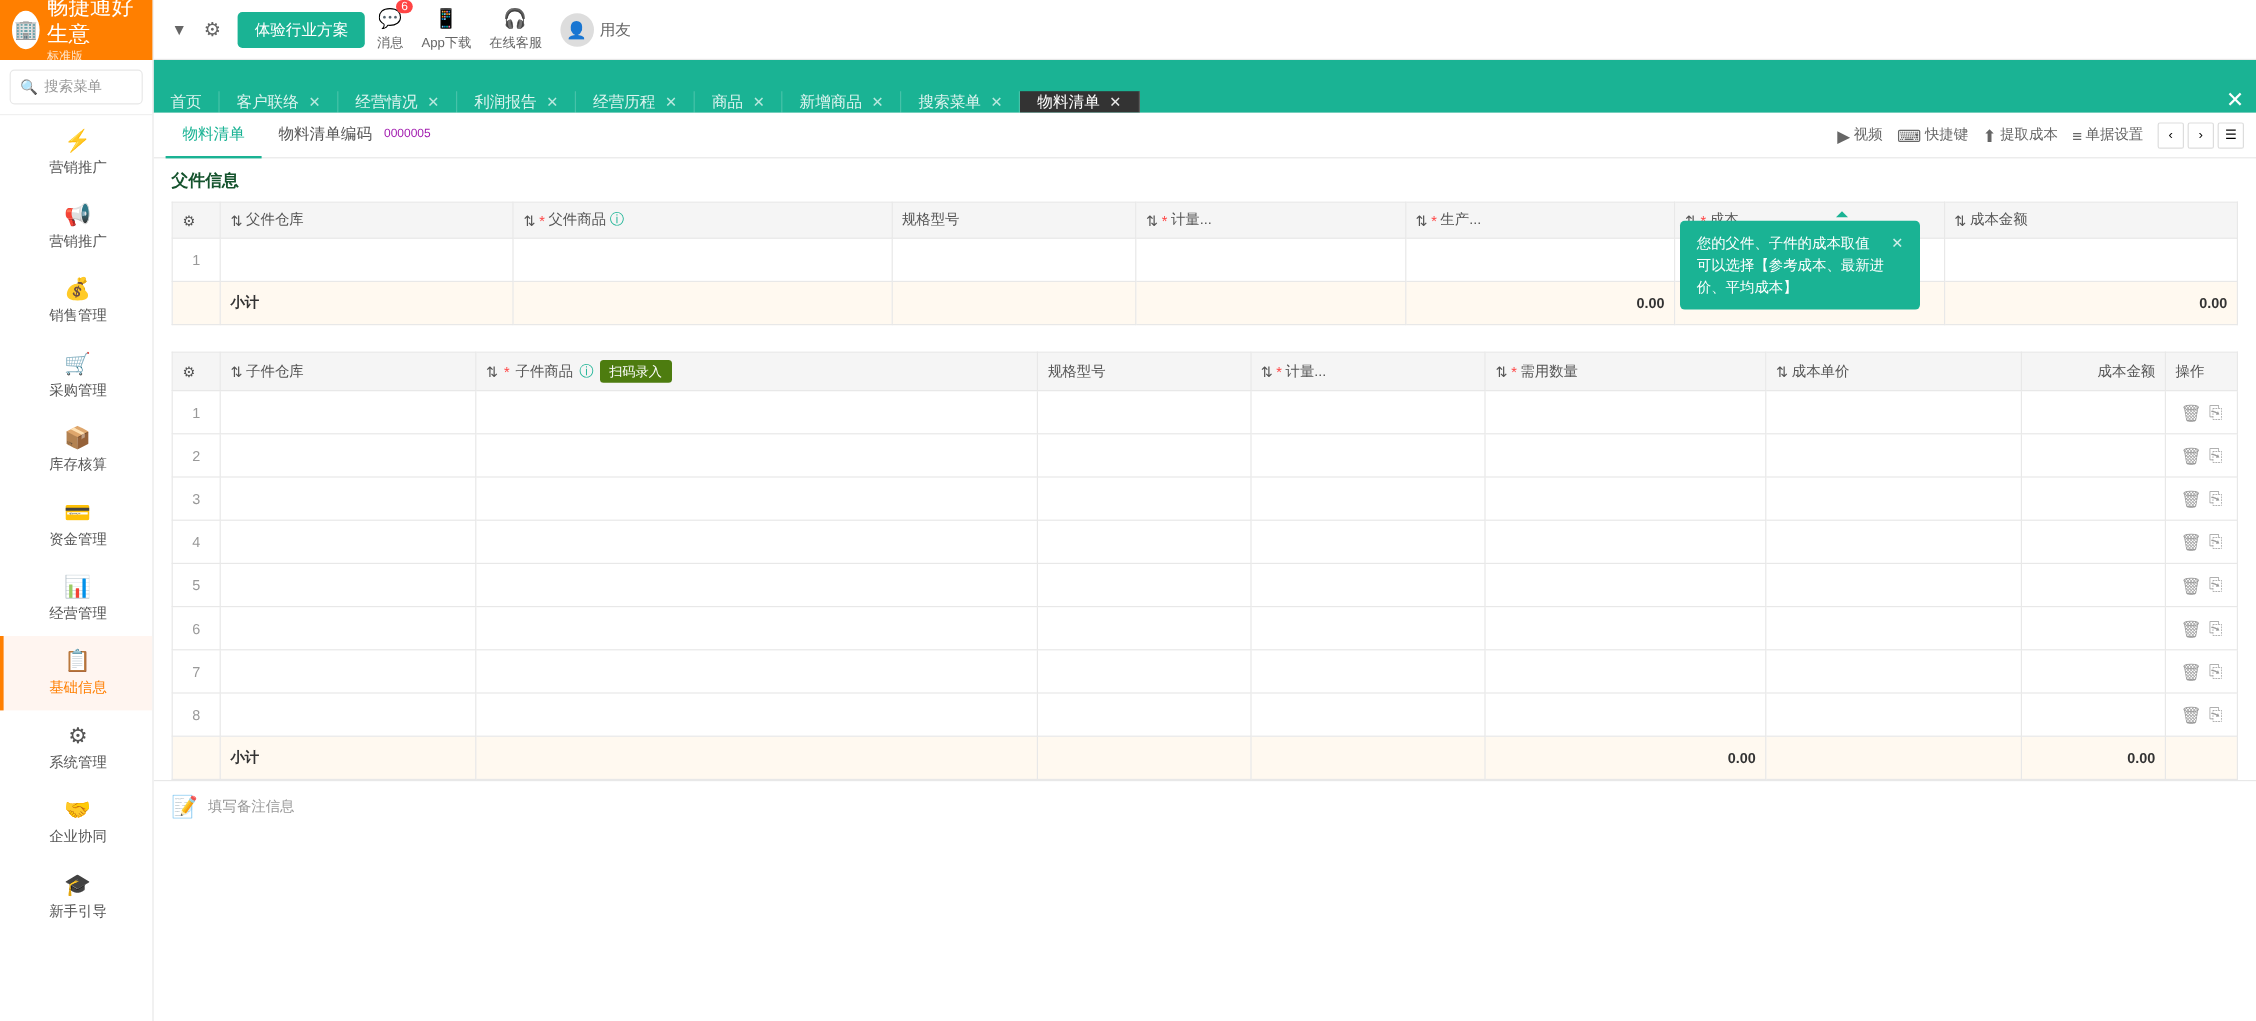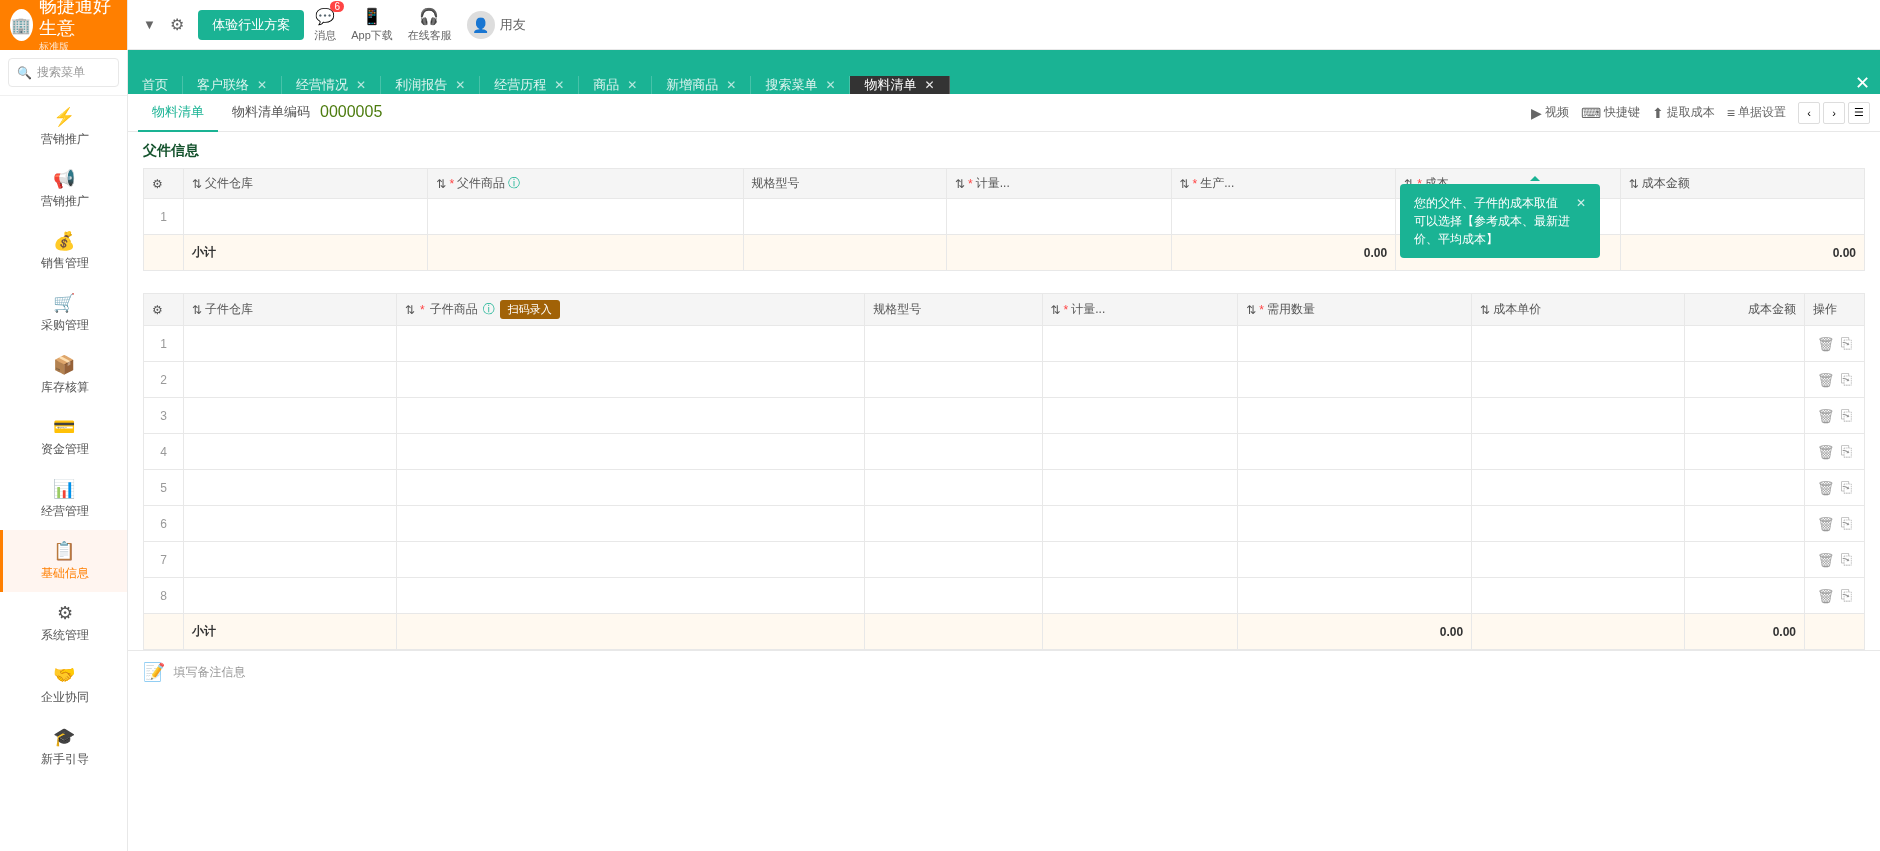--- a/index.html
+++ b/index.html
@@ -191,21 +191,21 @@
       color: #333;
       vertical-align: middle;
     }
     .data-table .row-num { width: 40px; text-align: center; color: #999; }
     .subtotal-row td { background: #fff9f0; font-weight: bold; }
     .subtotal-label { color: #333; }
     .subtotal-value { text-align: right; color: #333; }
     .col-header-sort { display: flex; align-items: center; gap: 3px; }
     .th-gear { background: #f5f5f5; width: 40px; text-align: center; }
     .scan-btn {
-      background: #a16207;
+      background: #4d7c0f;
       color: white;
       border: none;
       border-radius: 3px;
       padding: 2px 8px;
       font-size: 11px;
       cursor: pointer;
     }
     .action-cell { display: flex; gap: 6px; justify-content: center; }
     .action-btn { background: none; border: none; cursor: pointer; color: #999; font-size: 14px; }
 
@@ -248,21 +248,21 @@
     .hint-icon { font-size: 18px; color: #1ab394; }
 
     .page-tabs-row {
       display: flex;
       align-items: center;
       border-bottom: 1px solid #e8e8e8;
       background: white;
       height: 38px;
       padding: 0 10px;
     }
-    .bom-code { font-size: 16px; color: #4d7c0f; margin-left: 10px; }
+    .bom-code { font-size: 10px; color: #a21caf; margin-left: 10px; }
   </style>
 </head>
 <body>
 
 <div class="sidebar">
   <div class="sidebar-logo">
     <div class="sidebar-logo-icon">🏢</div>
     <div>
       <div class="sidebar-logo-text">畅捷通好生意</div>
       <div class="sidebar-logo-sub">标准版</div>

